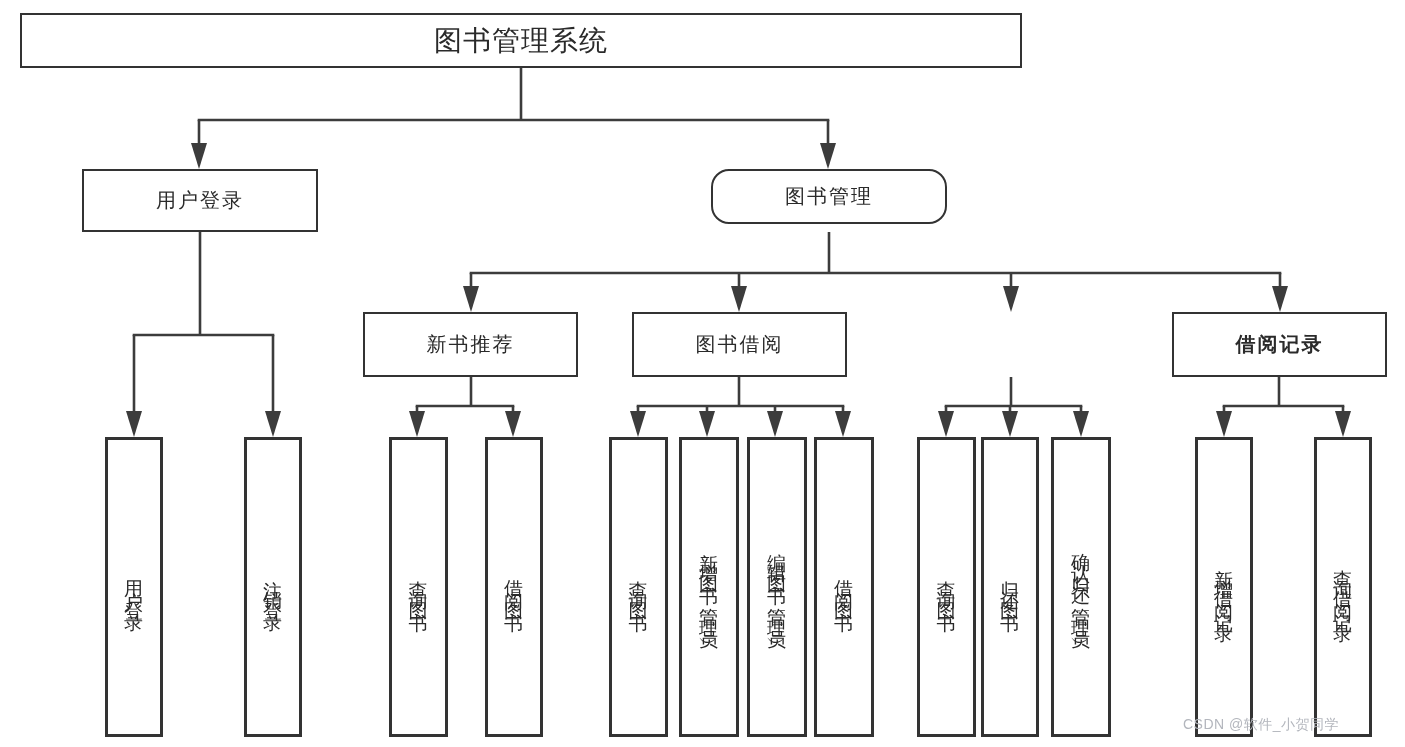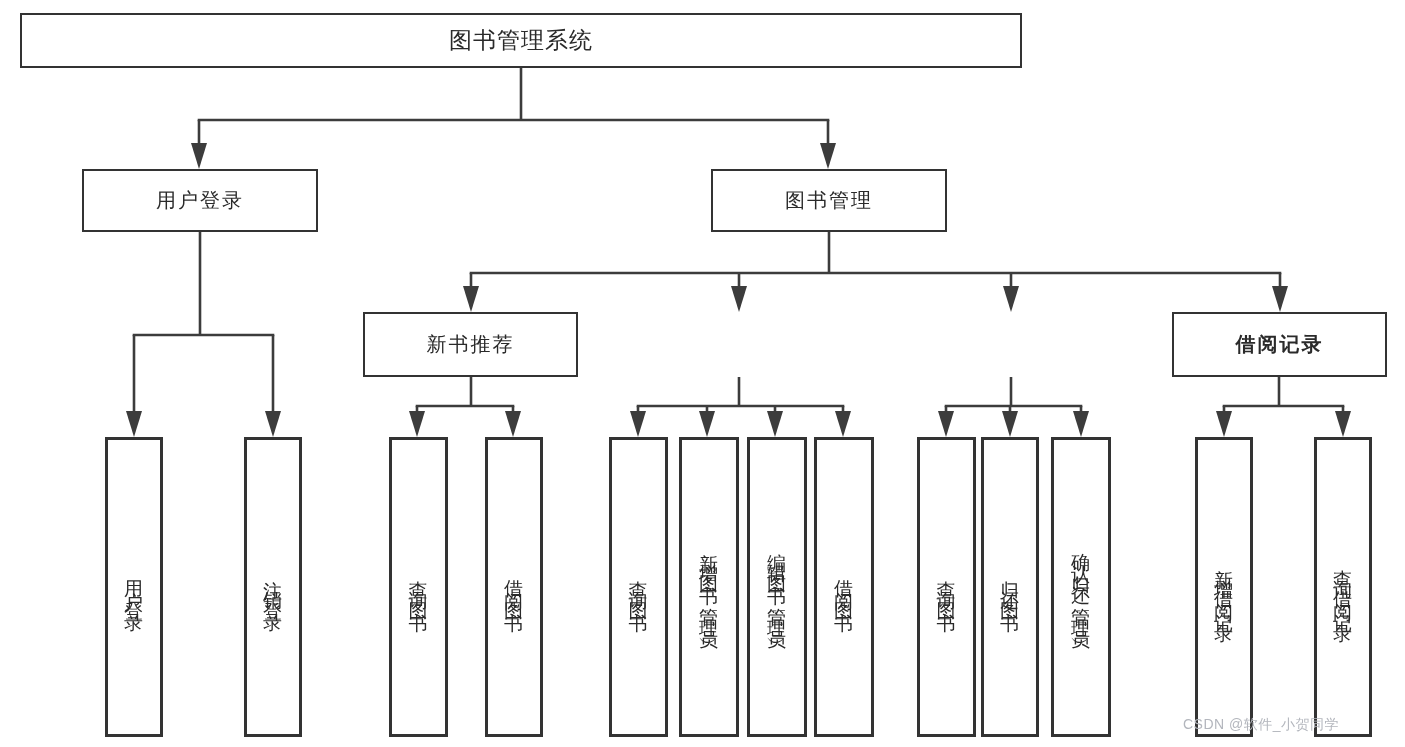--- a/index.html
+++ b/index.html
@@ -14,21 +14,21 @@
   #connectors{position:absolute;left:0;top:0;width:1405px;height:747px;}
   .node{
     position:absolute;
     box-sizing:border-box;
     background:#ffffff;
     border:2.5px solid #333333;
     display:flex;align-items:center;justify-content:center;
     text-align:center;
   }
   .hbox{font-size:20px;letter-spacing:2px;}
-  .root{font-size:23px;letter-spacing:1px;}
+  .root{font-size:28px;letter-spacing:1px;}
   .vbox{border-width:3px;}
   .vtext{
     writing-mode:vertical-rl;
     text-orientation:mixed;
     font-size:19px;
     letter-spacing:11px;
     line-height:1;
     white-space:nowrap;
   }
   .watermark{
@@ -122,26 +122,29 @@
     </g>
   </svg>
 
   <div class="node hbox root" style="left:20px;top:13px;width:1002px;height:55px;">
     <span>图书管理系统</span>
   </div>
 
   <div class="node hbox" style="left:82px;top:169px;width:236px;height:63px;">
     <span>用户登录</span>
   </div>
-  <div class="node hbox" style="left:711px;top:169px;width:236px;height:63px;">
+  <div class="node hbox" style="left:711px;top:169px;width:236px;height:55px;border-radius:18px;">
     <span>图书管理</span>
   </div>
 
   <div class="node hbox" style="left:363px;top:312px;width:215px;height:65px;align-items:center;">
     <span>新书推荐</span>
+  </div>
+  <div class="node hbox" style="left:632px;top:312px;width:215px;height:65px;">
+    <span>图书借阅</span>
   </div>
   <div class="node hbox" style="left:1172px;top:312px;width:215px;height:65px;font-weight:bold;">
     <span>借阅记录</span>
   </div>
 
   <div class="node vbox" style="left:105px;top:437px;width:58px;height:300px;">
     <span class="vtext">用户登录</span>
   </div>
   <div class="node vbox" style="left:244px;top:437px;width:58px;height:300px;">
     <span class="vtext">注销登录</span>

